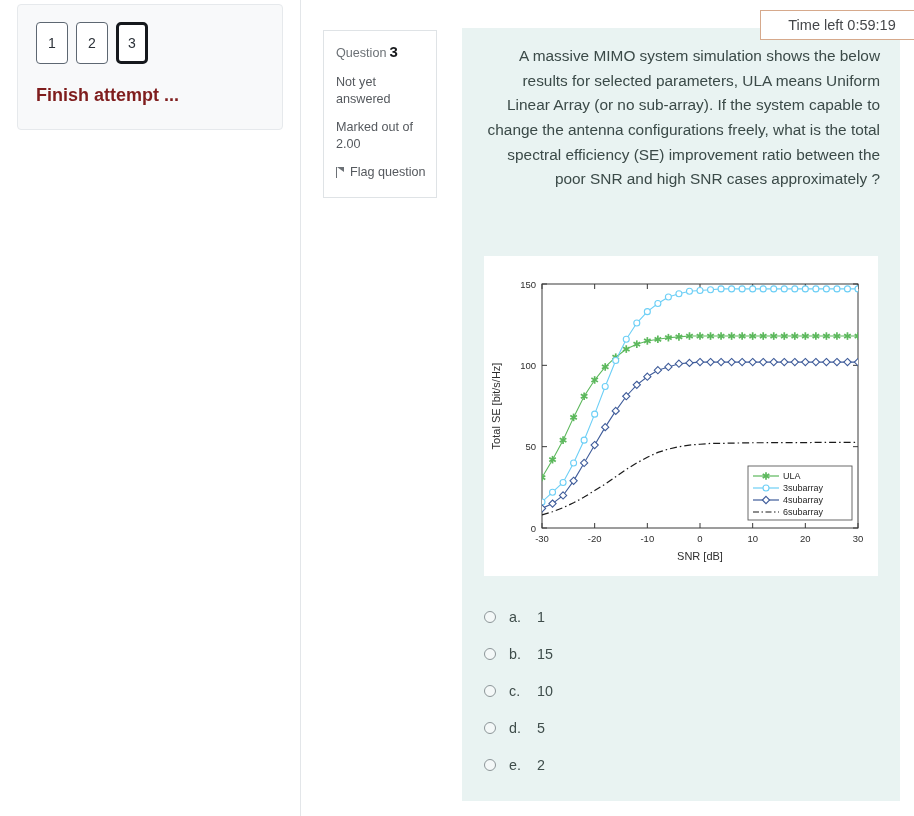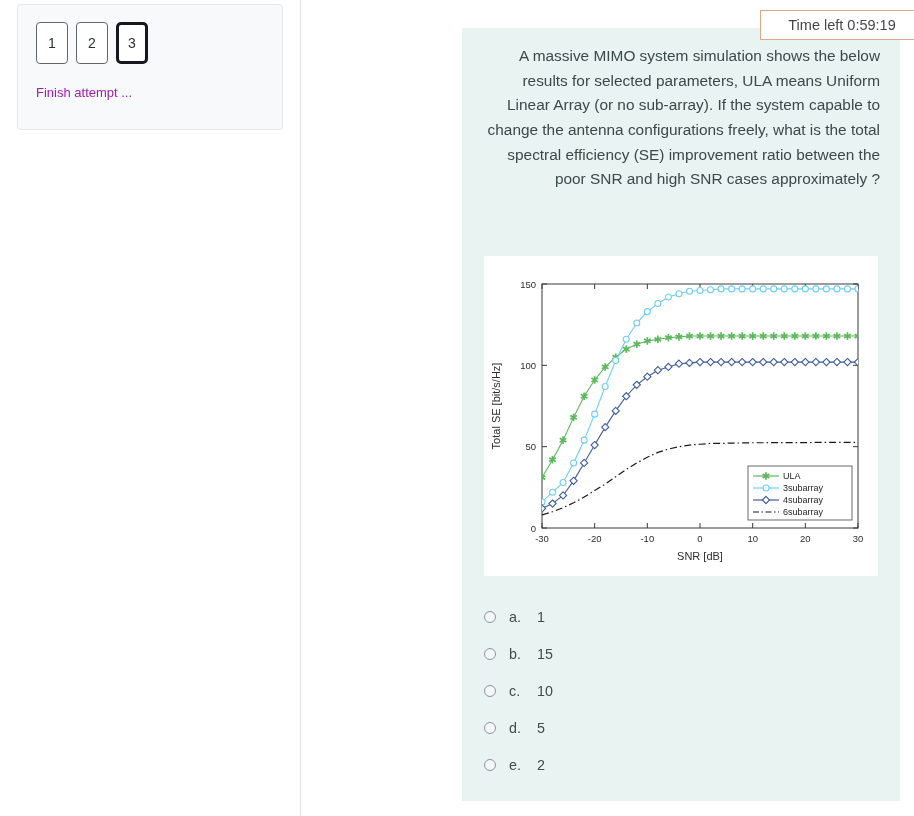--- a/index.html
+++ b/index.html
@@ -26,21 +26,21 @@
   .qbox-row { position: absolute; left: 18px; top: 17px; display: flex; gap: 8px; }
   .qbox {
     width: 32px; height: 42px; background:#fff;
     border: 1px solid #5d6772; border-radius: 4px;
     display: flex; align-items: center; justify-content: center;
     font-size: 14px; color: #2b3138; cursor: pointer;
   }
   .qbox.current { border: 3px solid #15181c; border-radius: 5px; font-weight: 400; }
   .finish-link {
     position: absolute; left: 18px; top: 80px;
-    font-size: 13px; color: #a21caf; cursor: pointer; white-space: nowrap;
+    font-size: 18px; color: #7f1d1d; cursor: pointer; white-space: nowrap; font-weight: bold;
   }
   .col-divider { position: absolute; left: 300px; top: 0; width: 1px; height: 816px; background:#e3e6e9; }
 
   
   .timer {
     position: absolute; left: 760px; top: 10px; width: 164px; height: 30px;
     border: 1px solid #d6a98c; background: #fff;
     display: flex; align-items: center; justify-content: center;
     font-size: 14.5px; color: #45474a; z-index: 6;
   }
@@ -109,20 +109,31 @@
           <div class="qbox">2</div>
           <div class="qbox current">3</div>
         </div>
       <div class="finish-link">Finish attempt ...</div>
     </div>
   </div>
   <div class="col-divider"></div>
 
   <div class="timer">Time left 0:59:19</div>
 
+  <div class="qinfo">
+    <div class="qnum">
+      <span>Question</span><b>3</b>
+    </div>
+    <div class="status">Not yet answered</div>
+    <div class="marks">Marked out of 2.00</div>
+    <div class="flag">
+      <span class="flag-icon"></span>
+      <span>Flag question</span>
+    </div>
+  </div>
 
   <div class="qcontent">
     <div class="qtext">A massive MIMO system simulation shows the below results for selected parameters, ULA means Uniform Linear Array (or no sub-array). If the system capable to change the antenna configurations freely, what is the total spectral efficiency (SE) improvement ratio between the poor SNR and high SNR cases approximately ?</div>
   </div>
 
   <div class="figure">
     <div class="plot-wrap">
         <svg class="plot" width="394" height="320">
           <rect x="58" y="28" width="316" height="244" fill="#ffffff" stroke="#3a3a3a" stroke-width="1"></rect>
           <line x1="58" y1="272" x2="58" y2="267" stroke="#3a3a3a" stroke-width="1"></line>

